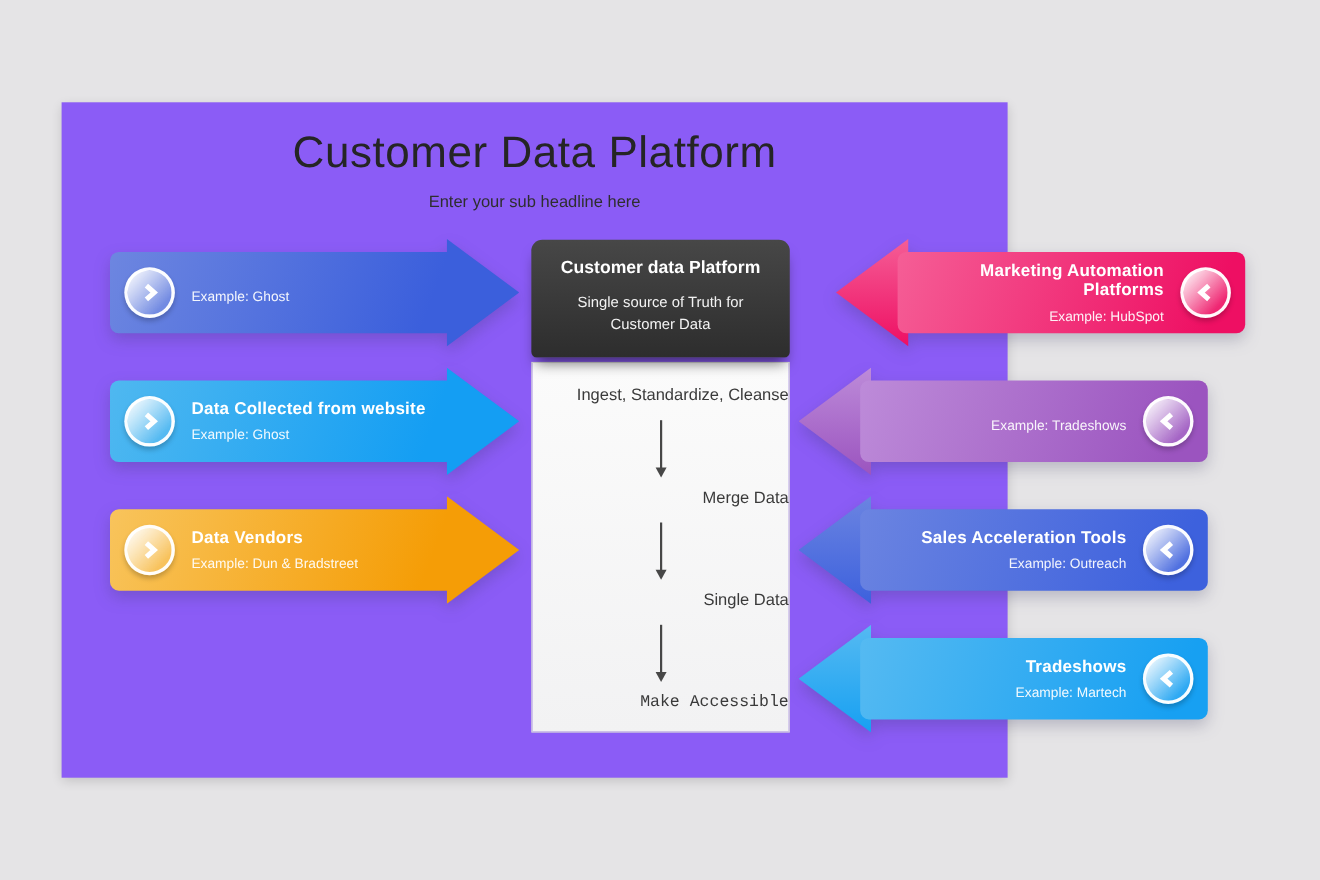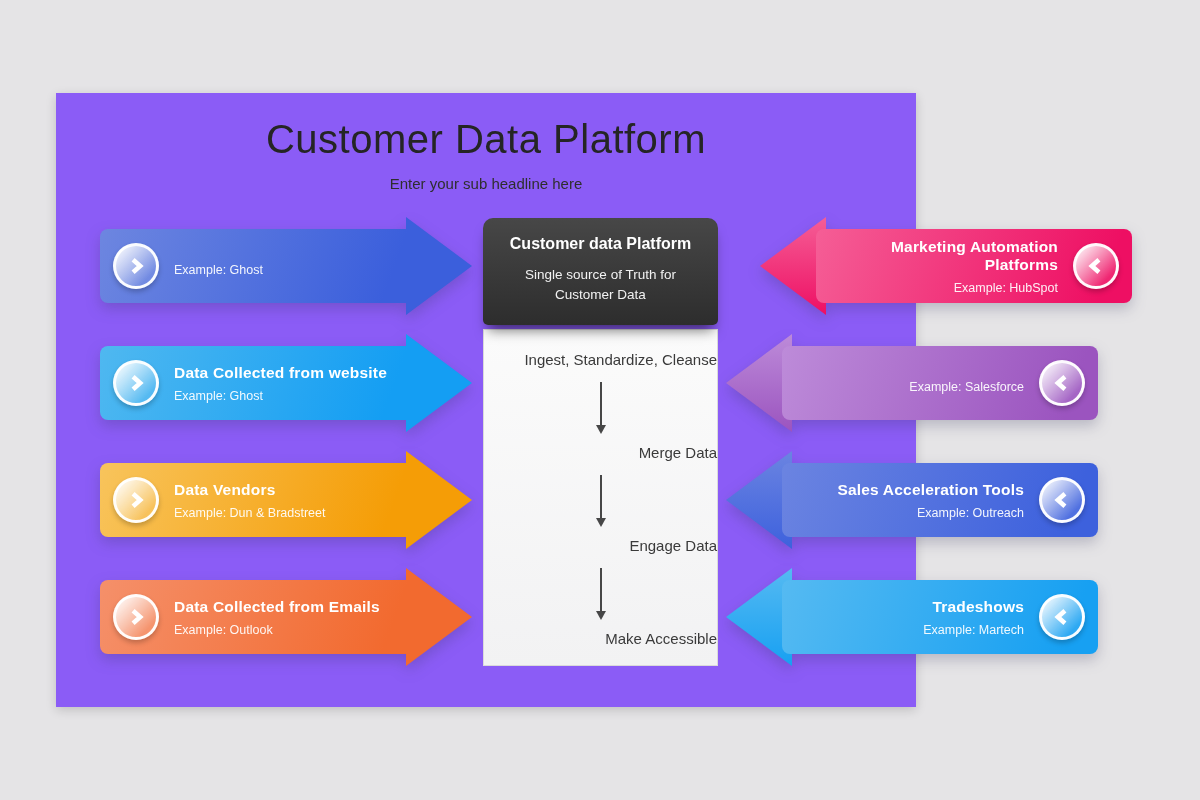--- a/index.html
+++ b/index.html
@@ -147,21 +147,21 @@
     content: '';
     position: absolute;
     bottom: -8px; left: -4px;
     border: 5px solid transparent;
     border-top: 9px solid #474747;
     border-bottom: 0;
   }
   .step-0 { top: 21px; }  .fa-0 { top: 52px; }
   .step-1 { top: 114px; } .fa-1 { top: 145px; }
   .step-2 { top: 207px; } .fa-2 { top: 238px; }
-  .step-3 { top: 300px; }
+  .step-3 { top: 300px; font-family: Liberation Mono, monospace; }
 </style>
 </head>
 <body style="background: rgb(229, 228, 230);">
 
 <div class="slide">
 
   <div class="page-title">Customer Data Platform</div>
   <div class="page-subtitle">Enter your sub headline here</div>
 
   <div class="arrow left" style="left: 44px; top: 124px; --c1: #6d86e0; --c2: #3b5fdc;">
@@ -198,40 +198,27 @@
       <svg width="20" height="20" viewBox="0 0 24 24">
           <path d="M8.5 4.5 L17 12 L8.5 19.5" fill="none" stroke="#ffffff" stroke-width="5.5"></path>
         </svg>
     </div>
     <div class="text">
       <div class="a-title">Data Collected from website</div>
       <div class="a-example">Example: Ghost</div>
     </div>
   </div>
 
-  <div class="arrow left" style="left: 44px; top: 475px; --c1: #f5906a; --c2: #f26a2f;">
-    <div class="head"></div>
-    <div class="body"></div>
-    <div class="icon">
-      <svg width="20" height="20" viewBox="0 0 24 24">
-          <path d="M8.5 4.5 L17 12 L8.5 19.5" fill="none" stroke="#ffffff" stroke-width="5.5"></path>
-        </svg>
-    </div>
-    <div class="text">
-      <div class="a-title">Data Collected from Emails</div>
-      <div class="a-example">Example: Outlook</div>
-    </div>
-  </div>
 
   <div class="flow-panel">
     <div class="flow-step step-0">Ingest, Standardize, Cleanse</div>
     <div class="flow-arrow fa-0"></div>
     <div class="flow-step step-1">Merge Data</div>
     <div class="flow-arrow fa-1"></div>
-    <div class="flow-step step-2">Engage Data</div>
+    <div class="flow-step step-2">Single Data</div>
     <div class="flow-arrow fa-2"></div>
     <div class="flow-step step-3">Make Accessible</div>
   </div>
 
   <div class="cdp-box">
     <div class="box-title">Customer data Platform</div>
     <div class="box-subtitle">Single source of Truth for Customer Data</div>
   </div>
 
   <div class="arrow right" style="left: 704px; top: 124px; --c1: #f55e96; --c2: #ee0f63;">
@@ -250,21 +237,21 @@
 
   <div class="arrow right" style="left: 670px; top: 241px; --c1: #bd8bd9; --c2: #9b54bf;">
     <div class="head"></div>
     <div class="body"></div>
     <div class="icon">
       <svg width="20" height="20" viewBox="0 0 24 24">
           <path d="M15.5 4.5 L7 12 L15.5 19.5" fill="none" stroke="#ffffff" stroke-width="5.5"></path>
         </svg>
     </div>
     <div class="text">
-      <div class="a-example">Example: Salesforce</div>
+      <div class="a-example">Example: Tradeshows</div>
     </div>
   </div>
 
   <div class="arrow right" style="left: 670px; top: 358px; --c1: #6b84e1; --c2: #3d61dd;">
     <div class="head"></div>
     <div class="body"></div>
     <div class="icon">
       <svg width="20" height="20" viewBox="0 0 24 24">
           <path d="M15.5 4.5 L7 12 L15.5 19.5" fill="none" stroke="#ffffff" stroke-width="5.5"></path>
         </svg>

